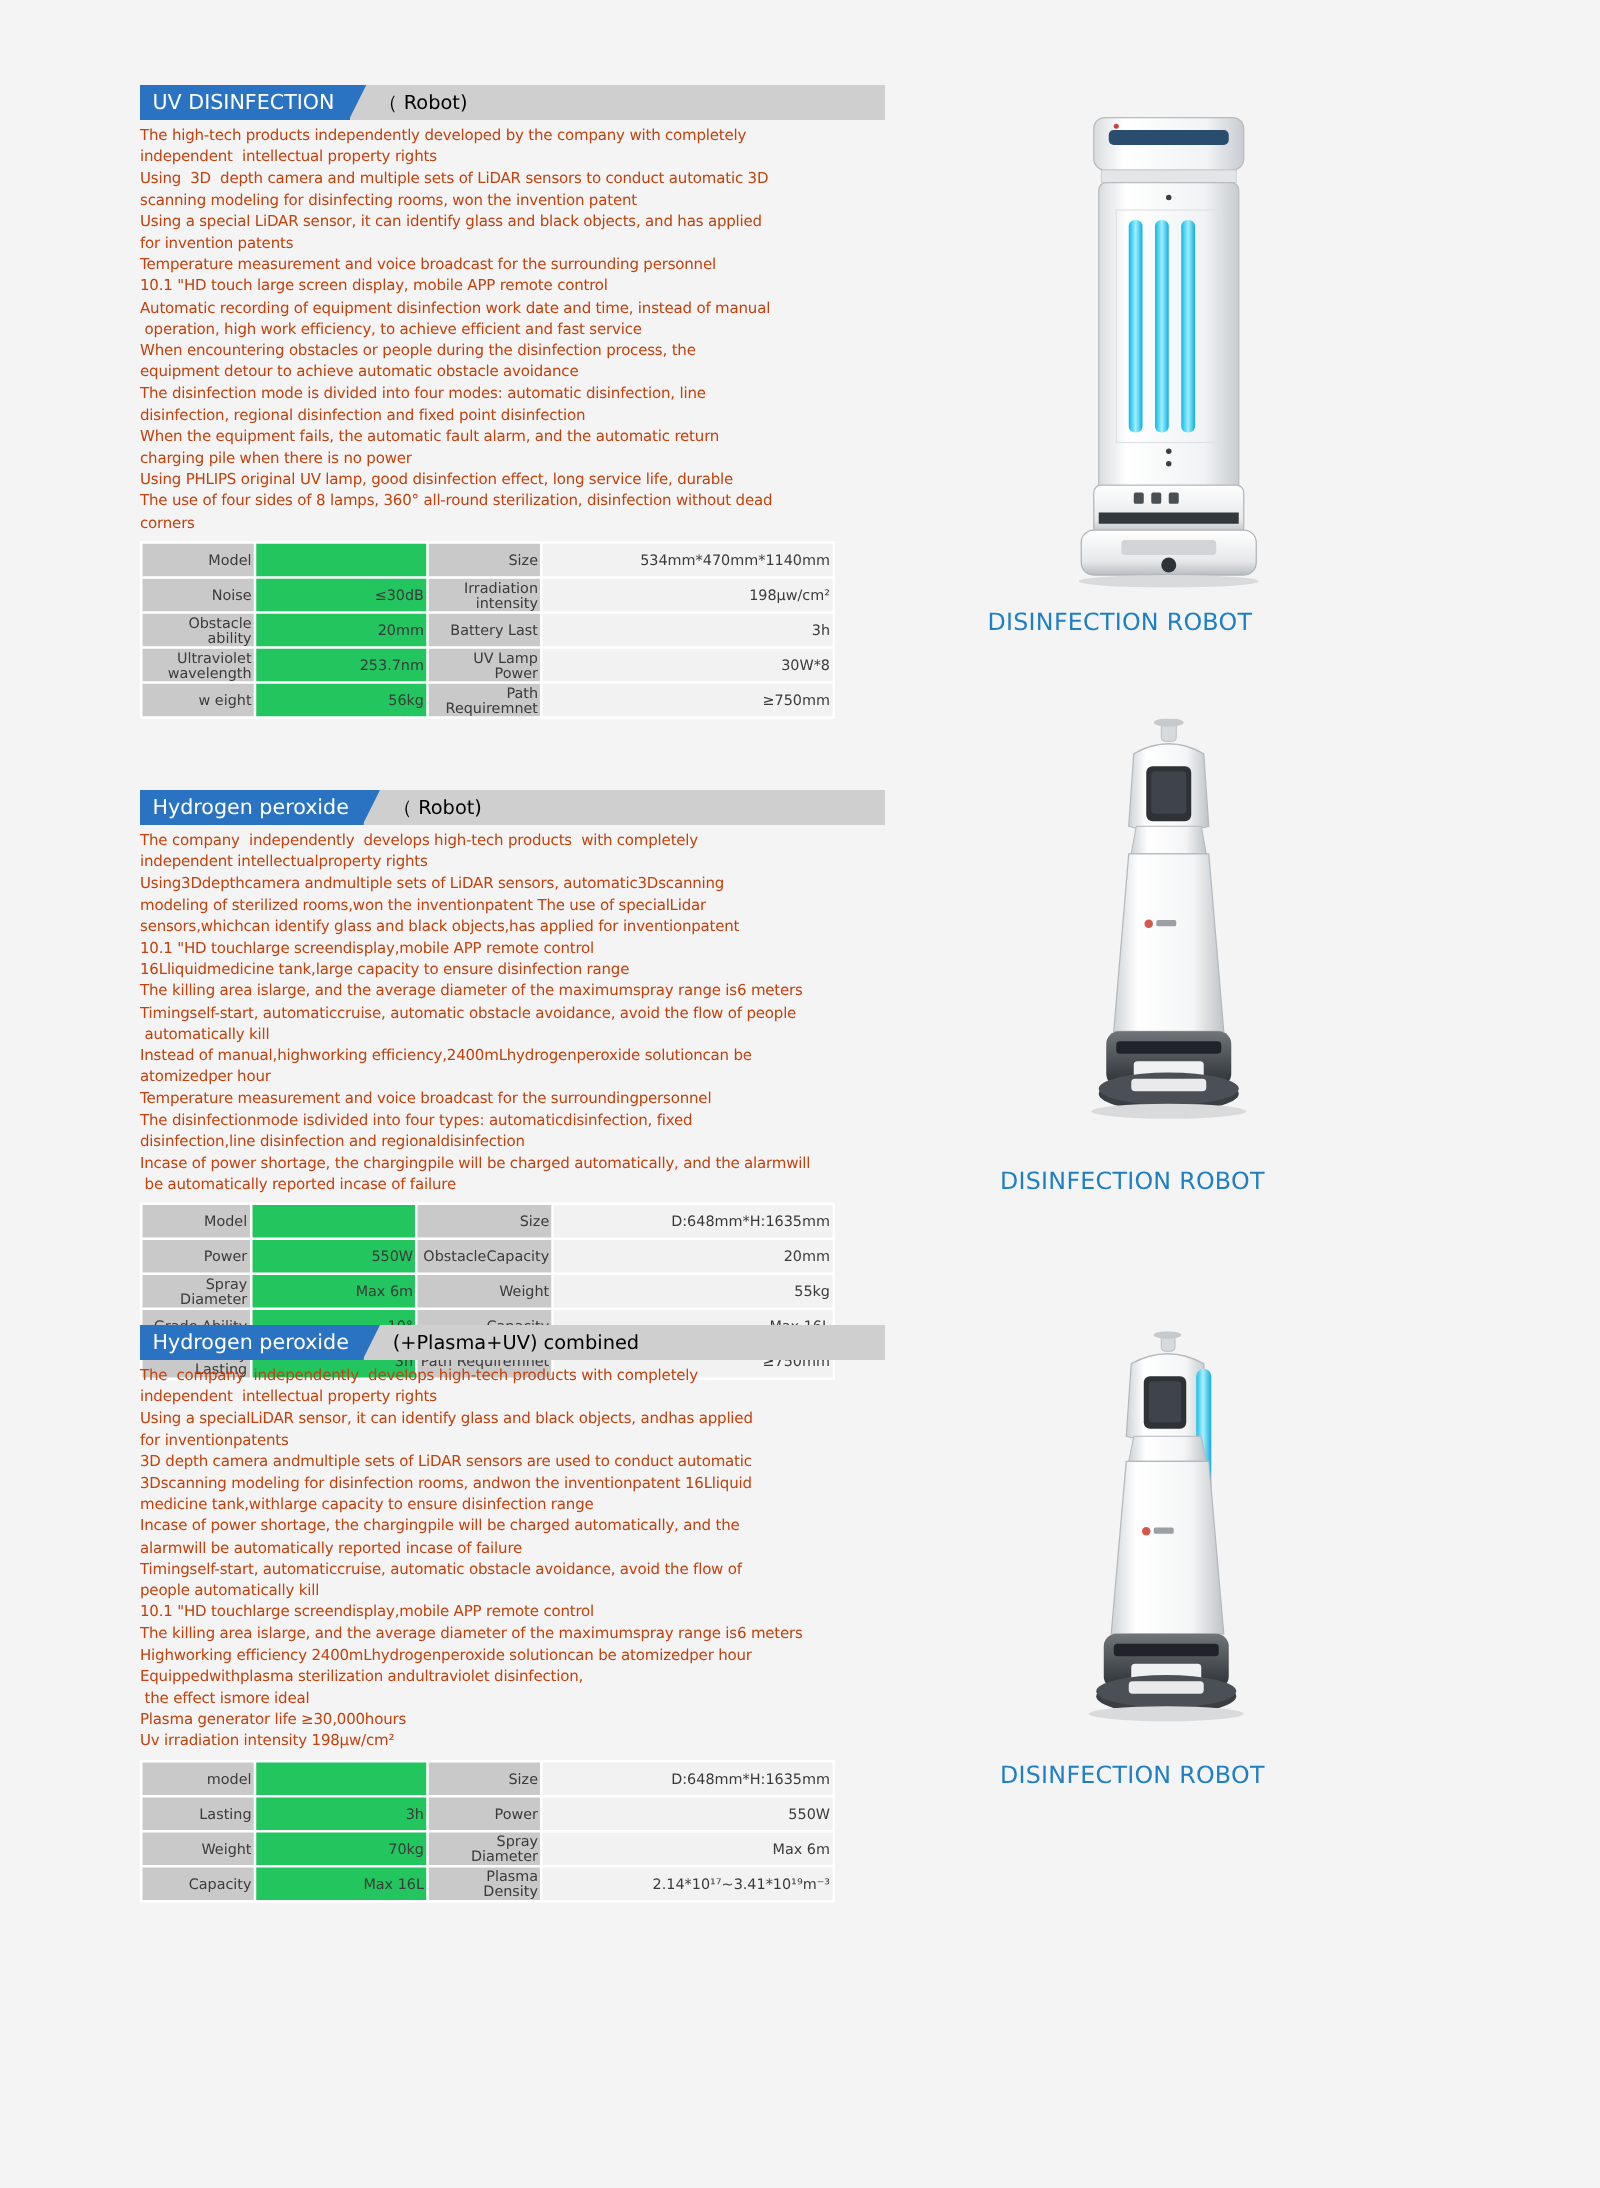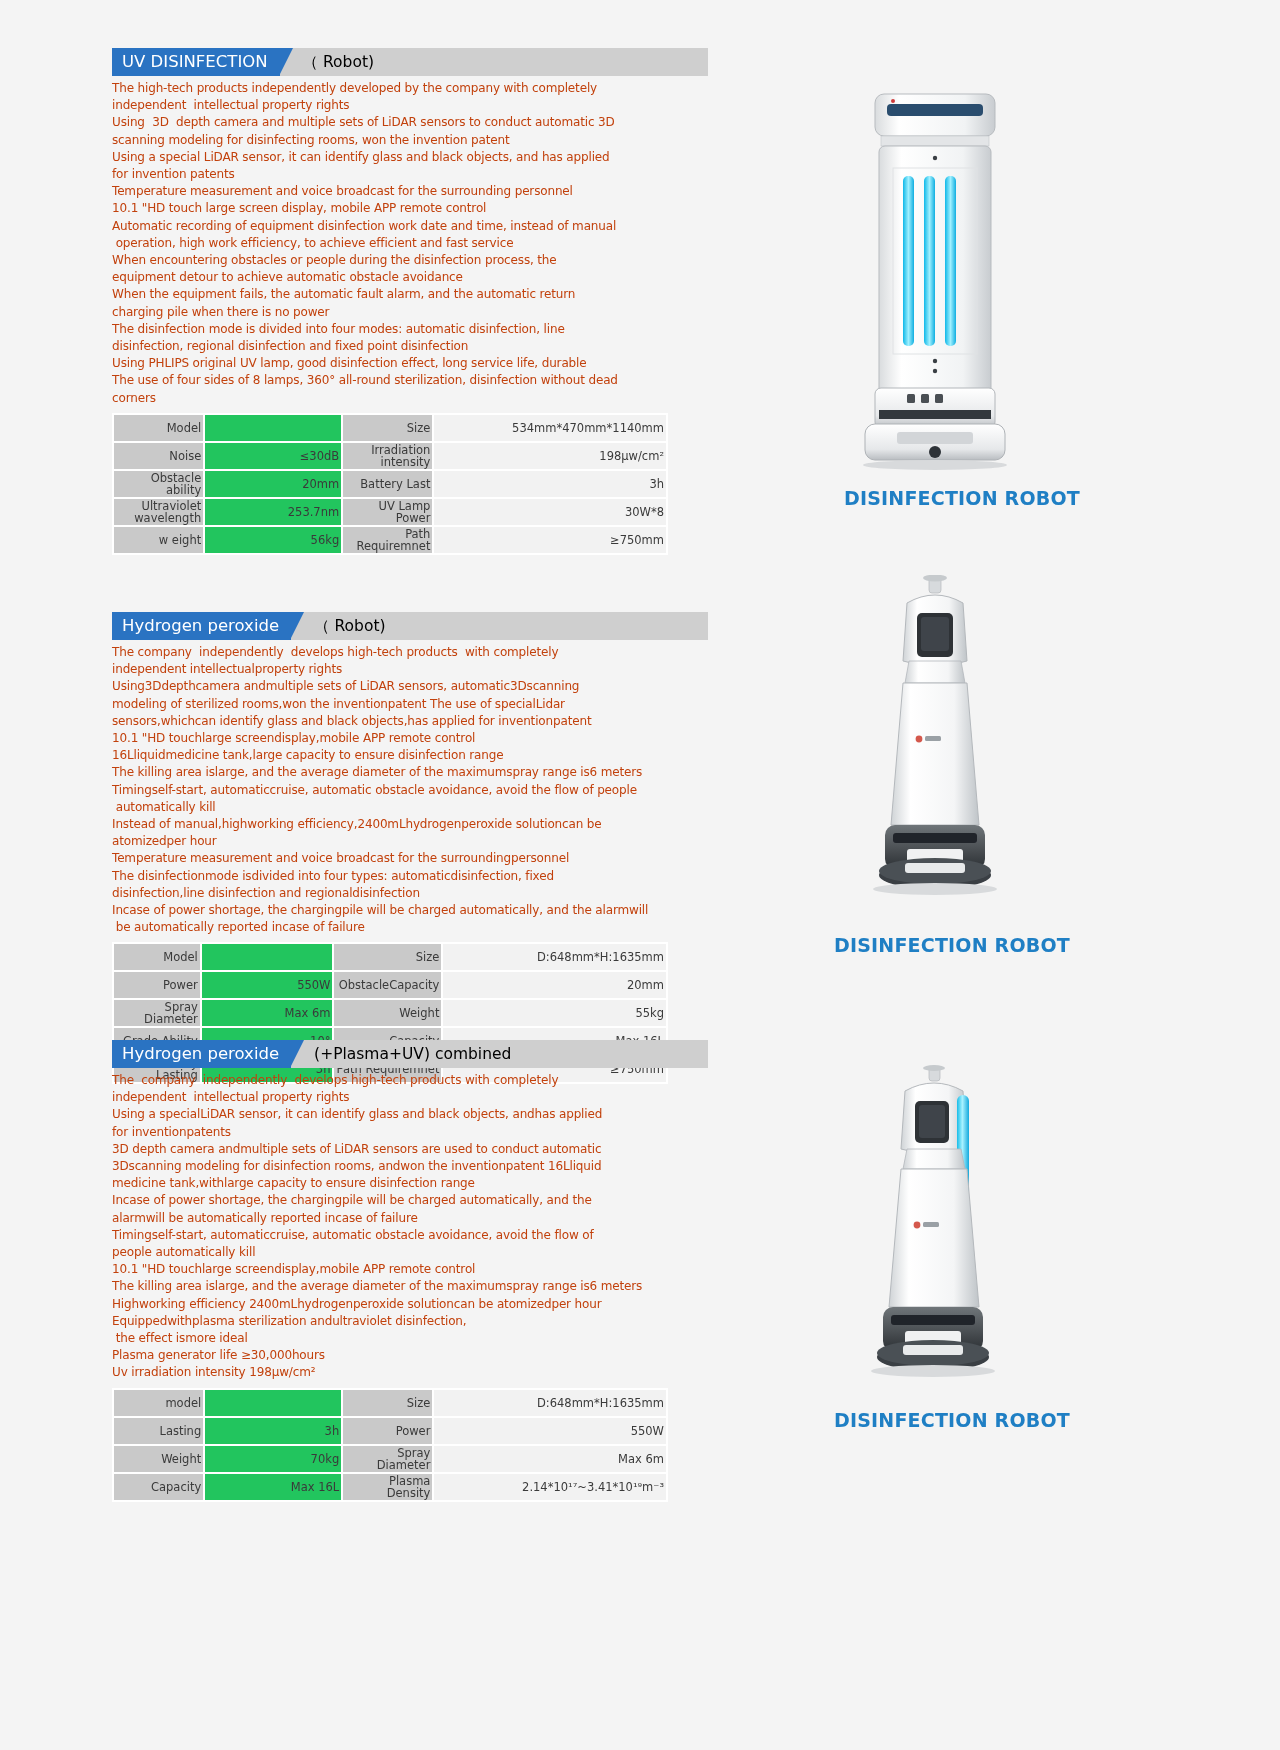--- a/index.html
+++ b/index.html
@@ -15,20 +15,21 @@
     position: relative;
     width: 1280px;
     height: 1750px;
     background: #f4f4f4;
     padding: 0;
   }
   .section {
     position: absolute;
     left: 112px;
     width: 620px;
+    margin-top: 20px;
   }
   
   .banner {
     position: relative;
     height: 28px;
     background: #cfcfcf;
     width: 596px;
     display: flex;
     align-items: center;
     overflow: hidden;
@@ -101,24 +102,24 @@
     background: #f2f2f2;
     width: 218px;
     font-size: 14px;
     color: #4a4a4a;
   }
   
   .robot-block { position: absolute; text-align: center; }
   .caption {
     color: #1f7fc4;
     font-size: 19px;
-    font-weight: bold;
+    font-weight: normal;
     letter-spacing: 0.2px;
     margin-top: 14px;
-    text-align: right;
+    text-align: left;
   }
   .robot-svg { display: block; margin: 0 auto; }
 </style>
 </head>
 <body>
 
 <div class="page">
 
   <div class="section" style="top:48px;">
     <div class="banner">
@@ -132,24 +133,24 @@
       <div>Using  3D  depth camera and multiple sets of LiDAR sensors to conduct automatic 3D
 scanning modeling for disinfecting rooms, won the invention patent</div>
       <div>Using a special LiDAR sensor, it can identify glass and black objects, and has applied
 for invention patents</div>
       <div>Temperature measurement and voice broadcast for the surrounding personnel</div>
       <div>10.1 "HD touch large screen display, mobile APP remote control</div>
       <div>Automatic recording of equipment disinfection work date and time, instead of manual
  operation, high work efficiency, to achieve efficient and fast service</div>
       <div>When encountering obstacles or people during the disinfection process, the
 equipment detour to achieve automatic obstacle avoidance</div>
+      <div>The disinfection mode is divided into four modes: automatic disinfection, line
+disinfection, regional disinfection and fixed point disinfection</div>
       <div>When the equipment fails, the automatic fault alarm, and the automatic return
 charging pile when there is no power</div>
-      <div>The disinfection mode is divided into four modes: automatic disinfection, line
-disinfection, regional disinfection and fixed point disinfection</div>
       <div>Using PHLIPS original UV lamp, good disinfection effect, long service life, durable</div>
       <div>The use of four sides of 8 lamps, 360° all-round sterilization, disinfection without dead
 corners</div>
     </div>
     <table class="spec">
       <tbody>
           <tr>
         <td class="lbl">Model</td>
         <td class="val-s"></td>
         <td class="lbl">Size</td>

